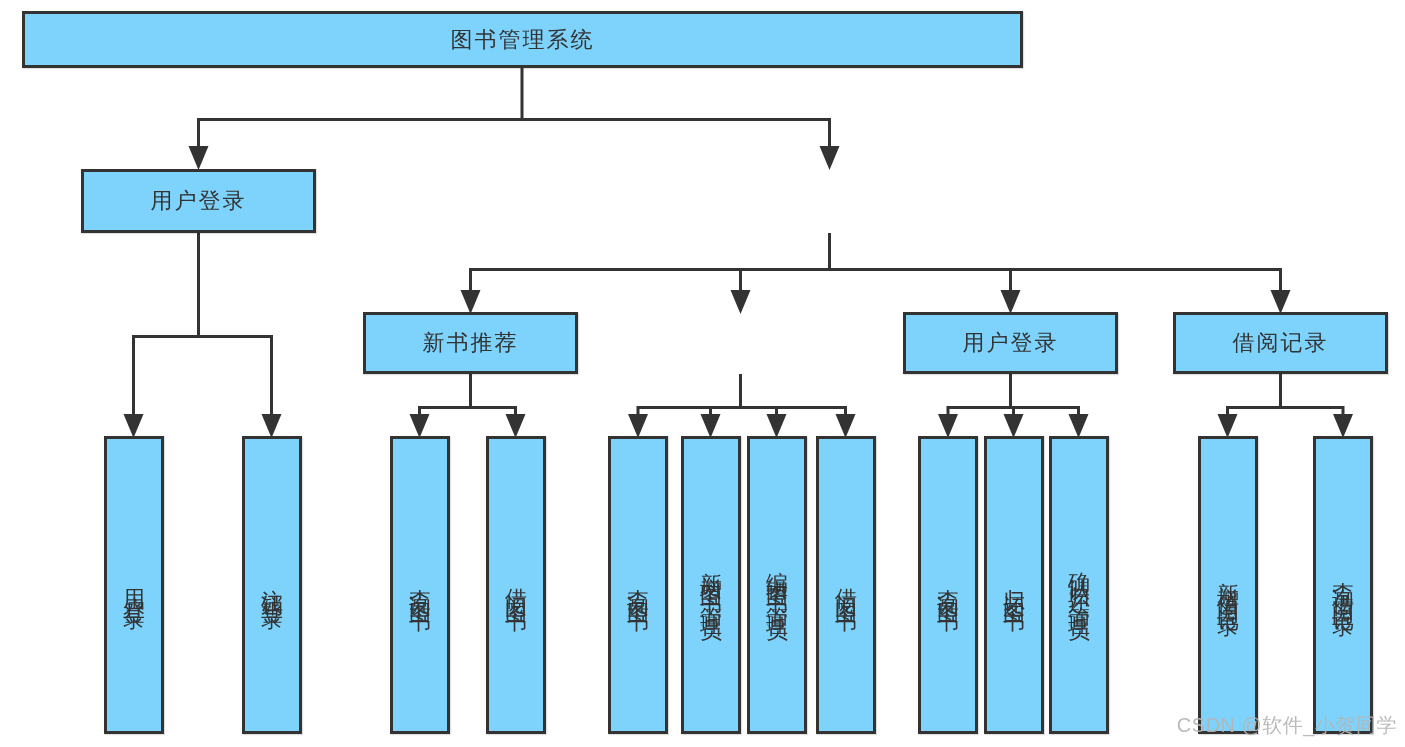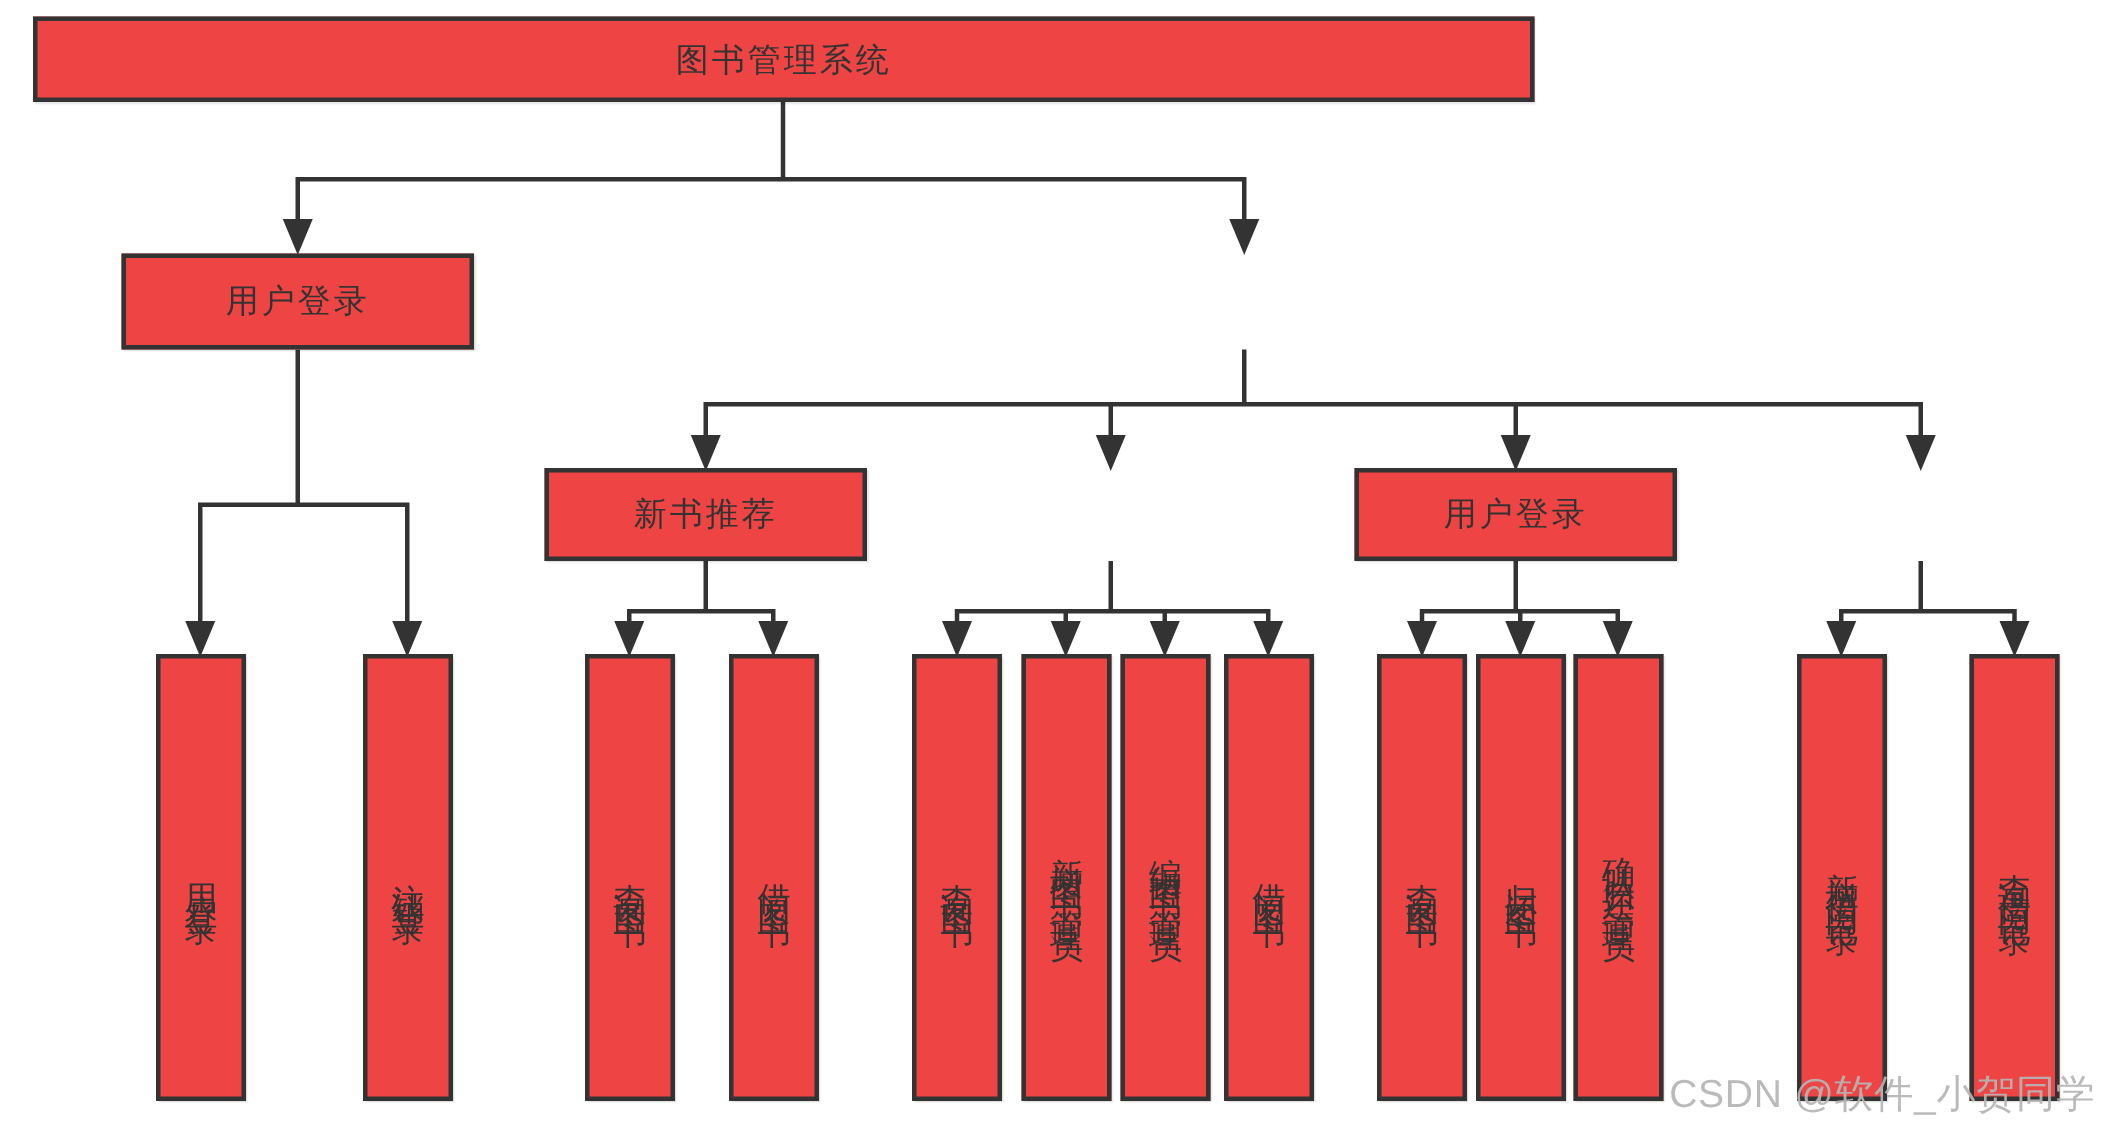--- a/index.html
+++ b/index.html
@@ -30,21 +30,21 @@
     fill: none;
     stroke: var(--color-line);
     stroke-width: 3;
   }
   .connector-layer polygon {
     fill: var(--color-line);
     stroke: none;
   }
   .node {
     position: absolute;
-    background: #ef4444;
+    background: #7dd3fc;
     border: 3px solid var(--color-border);
     color: var(--color-text);
     display: flex;
     align-items: center;
     justify-content: center;
     z-index: 2;
     box-shadow: 1px 1px 1px rgba(0,0,0,0.12);
   }
   .node.hnode {
     font-size: 22px;
@@ -59,21 +59,21 @@
     writing-mode: vertical-rl;
     text-orientation: mixed;
     font-size: 22px;
     letter-spacing: 7px;
     line-height: 1;
     white-space: nowrap;
   }
   .watermark {
     position: absolute;
     right: 8px; top: 712px;
-    font-size: 26px;
+    font-size: 20px;
     color: var(--color-watermark);
     opacity: 0.92;
     z-index: 5;
     letter-spacing: 0.5px;
     white-space: nowrap;
   }
 </style>
 </head>
 <body>
 
@@ -126,20 +126,21 @@
     <polygon points="1217.5,414 1237.5,414 1227.5,438"></polygon>
     <polygon points="1333,414 1353,414 1343,438"></polygon>
   </svg>
 
   <div class="node hnode root">图书管理系统</div>
 
   <div class="node hnode lvl1" style="left:81px">用户登录</div>
 
   <div class="node hnode lvl2" style="left:363px">新书推荐</div>
   <div class="node hnode lvl2" style="left:903px">用户登录</div>
+  <div class="node hnode lvl2" style="left:1173px">借阅记录</div>
 
   <div class="node leaf" style="left:104px">
     <span class="vtext">用户登录</span>
   </div>
   <div class="node leaf" style="left:242px">
     <span class="vtext">注销登录</span>
   </div>
 
   <div class="node leaf" style="left:390px">
     <span class="vtext">查询图书</span>

